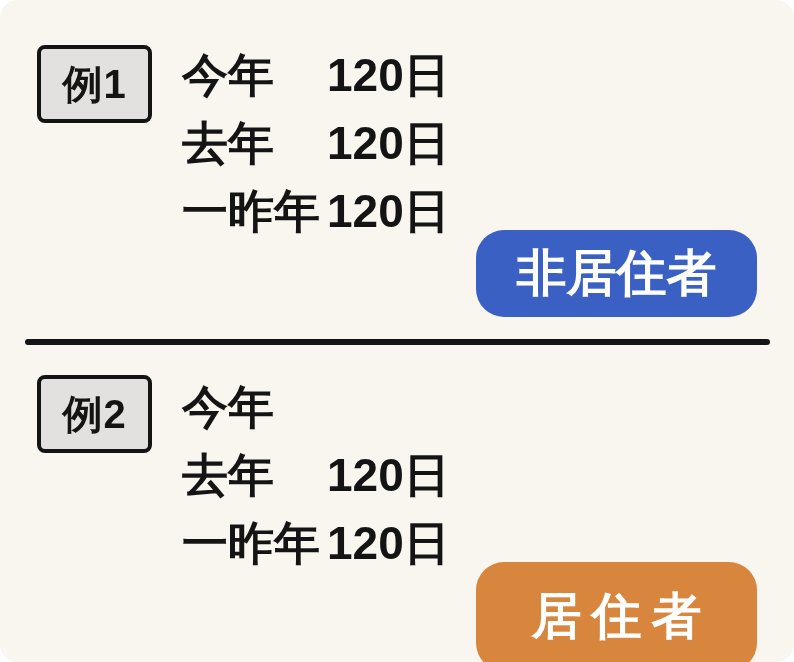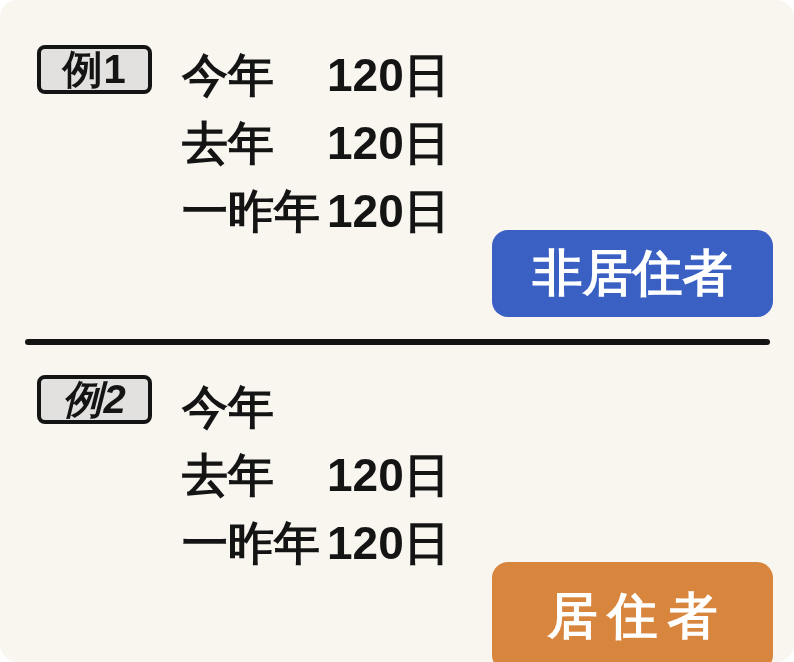--- a/index.html
+++ b/index.html
@@ -21,33 +21,33 @@
     position: absolute;
     inset: 0;
     background: #f9f6f0;
     border-radius: 18px;
   }
   
   .tag-box {
     position: absolute;
     left: 37px;
     width: 115px;
-    height: 49px;
+    height: 78px;
     box-sizing: border-box;
     background: #e2e1df;
     border: 4px solid #141414;
     border-radius: 8px;
     display: flex;
     align-items: center;
     justify-content: center;
     font-size: 40px;
     letter-spacing: 1px;
   }
   .tag-box.ex1 { top: 45px; }
-  .tag-box.ex2 { top: 375px; font-style: italic; }
+  .tag-box.ex2 { top: 375px; }
 
   
   .rows {
     position: absolute;
     left: 182px;
     display: flex;
     flex-direction: column;
   }
   .rows.ex1 { top: 42px; }
   .rows.ex2 { top: 374px; }
@@ -69,23 +69,23 @@
     font-size: 50px;
     line-height: 56px;
     white-space: nowrap;
   }
   .equation.ex1 { top: 84px; }
   .equation.ex2 { top: 416px; }
 
   
   .badge {
     position: absolute;
-    left: 492px;
+    left: 476px;
     width: 281px;
-    border-radius: 16px;
+    border-radius: 28px;
     display: flex;
     align-items: center;
     justify-content: center;
     color: #ffffff;
     font-size: 50px;
   }
   .badge.ex1 { top: 230px; height: 87px; background: #3a60c3; }
   .badge.ex2 { top: 562px; height: 109px; background: #d8853d; letter-spacing: 10px; padding-left: 10px; box-sizing: border-box; }
 
   

